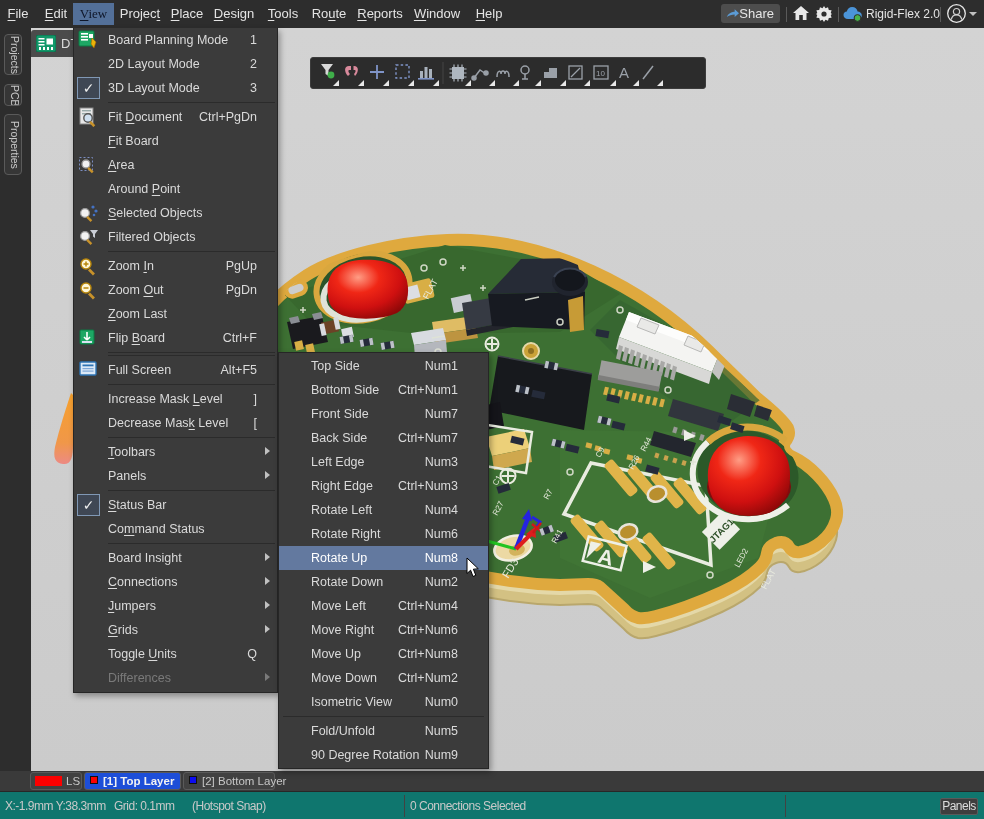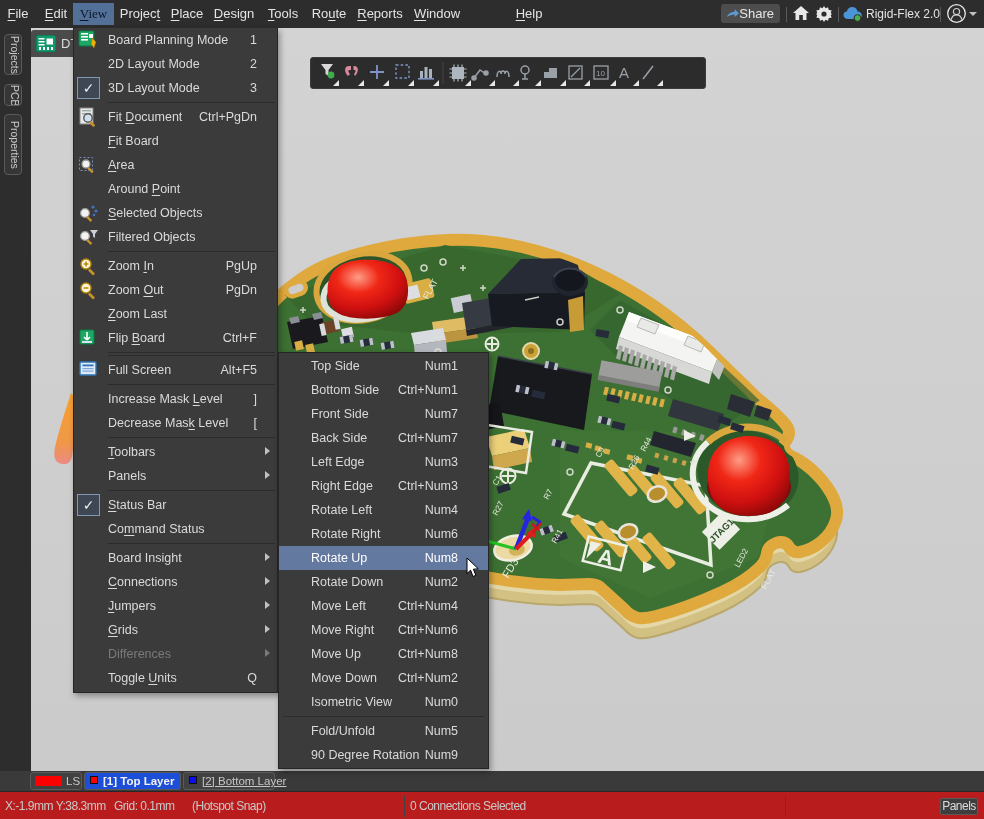--- a/index.html
+++ b/index.html
@@ -59,21 +59,21 @@
     border:1px solid #262626; padding:1px 0; z-index:21; box-shadow:2px 3px 6px rgba(0,0,0,.35); }
   .si { position:relative; height:24px; line-height:24px; color:#dadada; font-size:12.5px;
     padding-left:32px; padding-right:30px; }
   .si .sc { position:absolute; right:30px; top:0; }
   .si.hl { background:#63799f; color:#fff; }
 
   
   #layerbar { position:absolute; left:0; top:771px; width:984px; height:20px; background:#3a3a3a; }
   .ltab { position:absolute; top:1px; height:18px; background:#414141; border:1px solid #5a5a5a;
     border-radius:3px; color:#c6c6c6; font-size:11.5px; line-height:16px; white-space:nowrap; }
-  #statusbar { position:absolute; left:0; top:791px; width:984px; height:28px; background:#b91c1c;
+  #statusbar { position:absolute; left:0; top:791px; width:984px; height:28px; background:#0f766e;
     border-top:1px solid #272727; color:#c9c9c9; font-size:12px; letter-spacing:-0.5px; }
   #panelsbtn { position:absolute; right:6px; top:6px; width:38px; height:17px; background:#3e3e3e;
     border:1px solid #5a5a5a; border-radius:2px; color:#dcdcdc; font-size:12px; line-height:15px; text-align:center; }
 </style>
 </head>
 <body>
 <div id="app">
 
   <div id="canvas">
     <div id="doctab">
@@ -430,21 +430,21 @@
     <div class="m" style="left:4px;width:28px;"><u>F</u>ile</div>
     <div class="m" style="left:42px;width:28px;"><u>E</u>dit</div>
     <div class="m sel" style="left:73px;width:41px;"><u>V</u>iew</div>
     <div class="m" style="left:118px;width:44px;">Projec<u>t</u></div>
     <div class="m" style="left:169px;width:36px;"><u>P</u>lace</div>
     <div class="m" style="left:212px;width:44px;"><u>D</u>esign</div>
     <div class="m" style="left:265px;width:36px;"><u>T</u>ools</div>
     <div class="m" style="left:310px;width:38px;">Ro<u>u</u>te</div>
     <div class="m" style="left:356px;width:48px;"><u>R</u>eports</div>
     <div class="m" style="left:412px;width:50px;"><u>W</u>indow</div>
-    <div class="m" style="left:472px;width:34px;margin-left:40px;"><u>H</u>elp</div>
+    <div class="m" style="left:472px;width:34px;"><u>H</u>elp</div>
 
     <div id="sharebtn">Share</div>
     <svg style="position:absolute;left:726px;top:9px;" width="13" height="10" viewBox="0 0 15 11">
       <path d="M1 9 C3 4 8 3 10 3 L10 0 L15 4.5 L10 9 L10 6 C7 6 3 7 1 9 Z" fill="#5b9bd5"></path>
     </svg>
     <div class="vsep" style="left:786px;"></div>
     <svg style="position:absolute;left:793px;top:6px;" width="16" height="15" viewBox="0 0 16 15">
       <path d="M8 0 L16 7 L13.5 7 L13.5 14 L9.8 14 L9.8 9 L6.2 9 L6.2 14 L2.5 14 L2.5 7 L0 7 Z" fill="#e8e8e8"></path>
     </svg>
     <svg style="position:absolute;left:816px;top:6px;" width="16" height="16" viewBox="0 0 16 16">
@@ -541,22 +541,22 @@
     <div class="mi"><u>T</u>oolbars<div class="arr"></div></div>
     <div class="mi">Panels<div class="arr"></div></div>
     <div class="msep"></div>
     <div class="mi"><div class="mchk">✓</div><u>S</u>tatus Bar</div>
     <div class="mi">Co<u>m</u>mand Status</div>
     <div class="msep"></div>
     <div class="mi">Board Insight<div class="arr"></div></div>
     <div class="mi"><u>C</u>onnections<div class="arr"></div></div>
     <div class="mi"><u>J</u>umpers<div class="arr"></div></div>
     <div class="mi"><u>G</u>rids<div class="arr"></div></div>
+    <div class="mi">Toggle <u>U</u>nits<span class="sc">Q</span></div>
     <div class="mi dis">Differences<div class="arr"></div></div>
-    <div class="mi">Toggle <u>U</u>nits<span class="sc">Q</span></div>
   </div>
   <div id="submenu">
     <div class="si">Top Side<span class="sc">Num1</span></div>
     <div class="si">Bottom Side<span class="sc">Ctrl+Num1</span></div>
     <div class="si">Front Side<span class="sc">Num7</span></div>
     <div class="si">Back Side<span class="sc">Ctrl+Num7</span></div>
     <div class="si">Left Edge<span class="sc">Num3</span></div>
     <div class="si">Right Edge<span class="sc">Ctrl+Num3</span></div>
     <div class="si">Rotate Left<span class="sc">Num4</span></div>
     <div class="si">Rotate Right<span class="sc">Num6</span></div>
@@ -572,21 +572,21 @@
     <div class="si">90 Degree Rotation<span class="sc">Num9</span></div>
   </div>
 
   <svg id="cursor" style="position:absolute;left:466px;top:557px;z-index:40;" width="14" height="22" viewBox="0 0 14 22">
     <path d="M1 1 L1 16.5 L4.6 13.2 L7 19.5 L9.8 18.3 L7.4 12.2 L12.3 11.8 Z" fill="#fff" stroke="#000" stroke-width="1"></path>
   </svg>
 
   <div id="layerbar">
     <div class="ltab" style="left:30px;width:52px;"><span style="display:inline-block;width:27px;height:10px;background:#fc0000;margin:3px 4px 0 4px;vertical-align:top;"></span>LS</div>
     <div class="ltab" style="left:84px;width:97px;background:#1d4ed8;"><span style="display:inline-block;width:8px;height:8px;background:#fc0000;border:1px solid #111;margin:3px 5px 0 5px;vertical-align:top;"></span><b style="color:#f2f2f2;">[1] Top Layer</b></div>
-    <div class="ltab" style="left:183px;width:92px;text-decoration:underline;"><span style="display:inline-block;width:8px;height:8px;background:#0c0cf0;border:1px solid #111;margin:3px 5px 0 5px;vertical-align:top;"></span>[2] Bottom Layer</div>
+    <div class="ltab" style="left:183px;width:92px;"><span style="display:inline-block;width:8px;height:8px;background:#0c0cf0;border:1px solid #111;margin:3px 5px 0 5px;vertical-align:top;"></span>[2] Bottom Layer</div>
   </div>
   <div id="statusbar">
     <div style="position:absolute;left:5px;top:7px;">X:-1.9mm Y:38.3mm</div>
     <div style="position:absolute;left:114px;top:7px;">Grid: 0.1mm</div>
     <div style="position:absolute;left:192px;top:7px;">(Hotspot Snap)</div>
     <div style="position:absolute;left:410px;top:7px;">0 Connections Selected</div>
     <div class="vsep" style="left:404px;top:3px;height:22px;background:#424242;"></div>
     <div class="vsep" style="left:785px;top:3px;height:22px;background:#424242;"></div>
     <div id="panelsbtn">Panels</div>
   </div>

